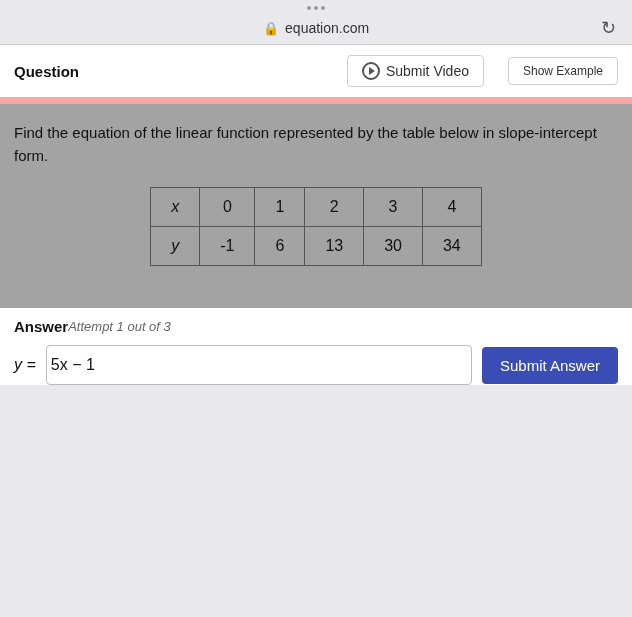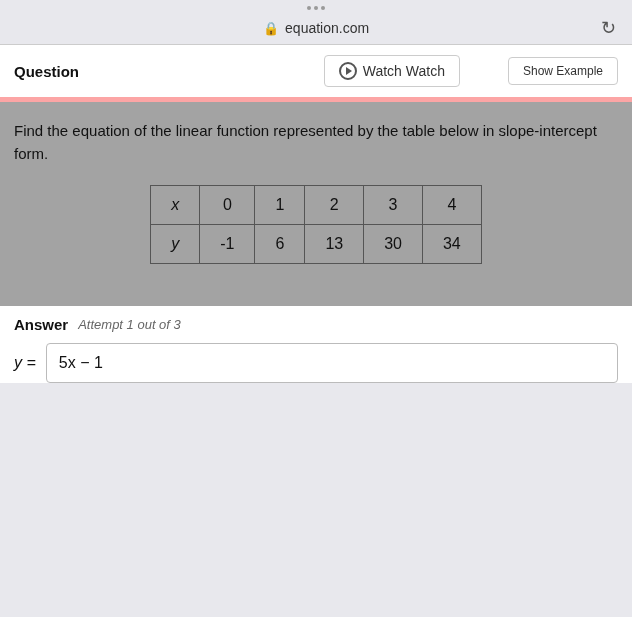--- a/index.html
+++ b/index.html
@@ -67,23 +67,22 @@
     }
     .content-area {
       background: #ffffff;
       margin: 0;
       padding: 0;
     }
     .top-bar {
       display: flex;
       align-items: center;
       padding: 10px 14px;
-      border-bottom: 5px solid #fca5a5;
-      background: #fff;
-      gap: 24px;
+      border-bottom: 7px solid #fca5a5;
+      background: #fff;
     }
     .question-label {
       font-size: 15px;
       font-weight: 600;
       color: #111;
       flex: 0 0 auto;
     }
     .watch-video-btn {
       margin-left: auto;
       display: flex;
@@ -149,21 +148,20 @@
       min-width: 44px;
       color: #111;
     }
     .answer-section {
       padding: 10px 14px 0 14px;
       background: #fff;
     }
     .answer-label-row {
       display: flex;
       align-items: center;
-      gap: 10px;
       margin-bottom: 10px;
     }
     .answer-label {
       font-size: 15px;
       font-weight: 700;
       color: #111;
     }
     .attempt-text {
       font-size: 13px;
       color: #666;
@@ -176,21 +174,21 @@
     }
     .y-equals {
       font-size: 16px;
       color: #111;
       font-style: italic;
     }
     .answer-input {
       flex: 1;
       border: 1px solid #bbb;
       border-radius: 4px;
-      padding: 10px 12px;
+      padding: 10px 4px;
       font-size: 16px;
       color: #111;
       background: #fff;
       outline: none;
     }
     .submit-btn {
       background: #3a4db7;
       color: #fff;
       border: none;
       border-radius: 4px;
@@ -217,21 +215,21 @@
     </div>
     <div class="reload-btn">↻</div>
   </div>
 
   <div class="content-area">
 
     <div class="top-bar">
       <span class="question-label">Question</span>
       <button class="watch-video-btn">
         <span class="play-icon"></span>
-        <span>Watch Watch</span>
+        <span>Submit Video</span>
       </button>
       <button class="show-example-btn">
         <span>Show Example</span>
       </button>
     </div>
 
     <div class="problem-area">
       <p class="problem-text">Find the equation of the linear function represented by the table below in slope-intercept form.</p>
 
       <div class="table-container">
@@ -259,16 +257,17 @@
     </div>
 
     <div class="answer-section">
       <div class="answer-label-row">
         <span class="answer-label">Answer</span>
         <span class="attempt-text">Attempt 1 out of 3</span>
       </div>
       <div class="answer-input-row">
         <span class="y-equals">y =</span>
         <input class="answer-input" type="text" value="5x − 1" style="">
+        <button class="submit-btn">Submit Answer</button>
       </div>
     </div>
   </div>
 </div>
 
 </body></html>

